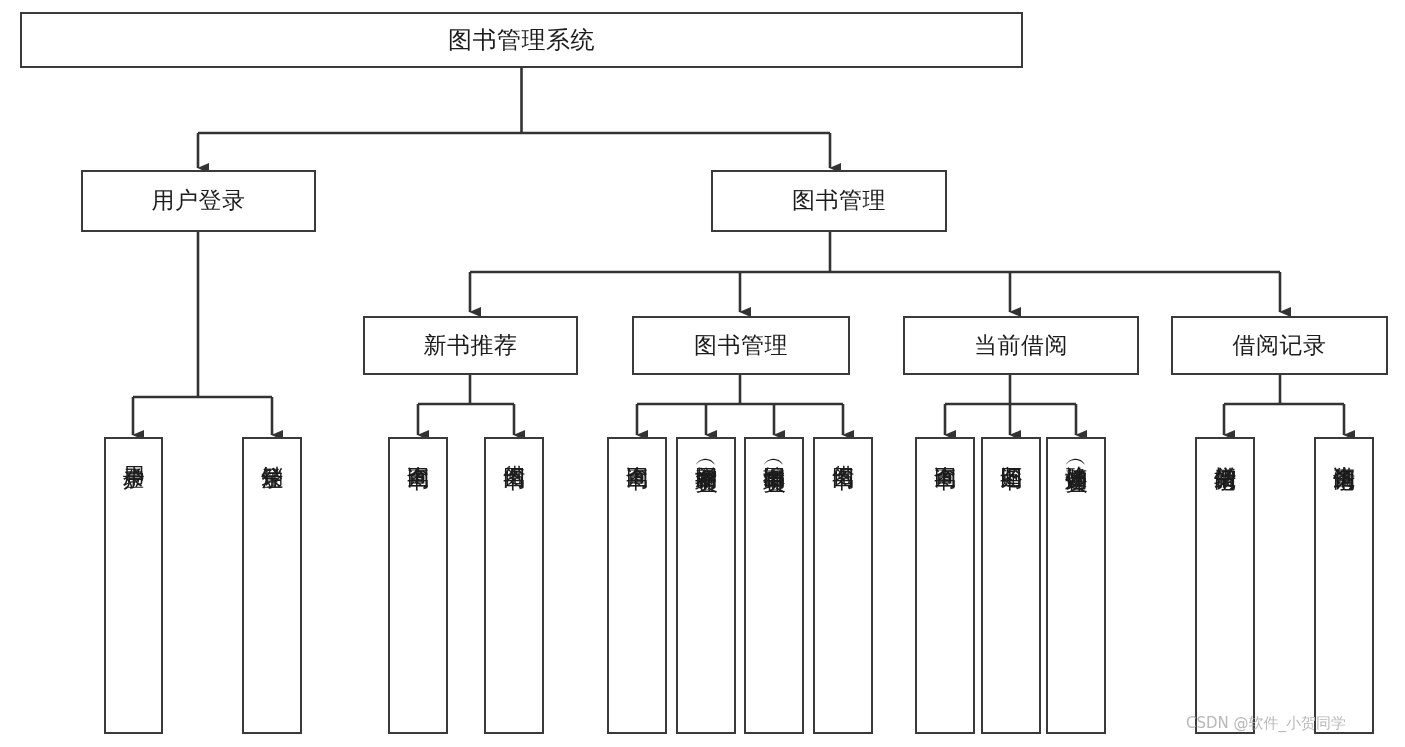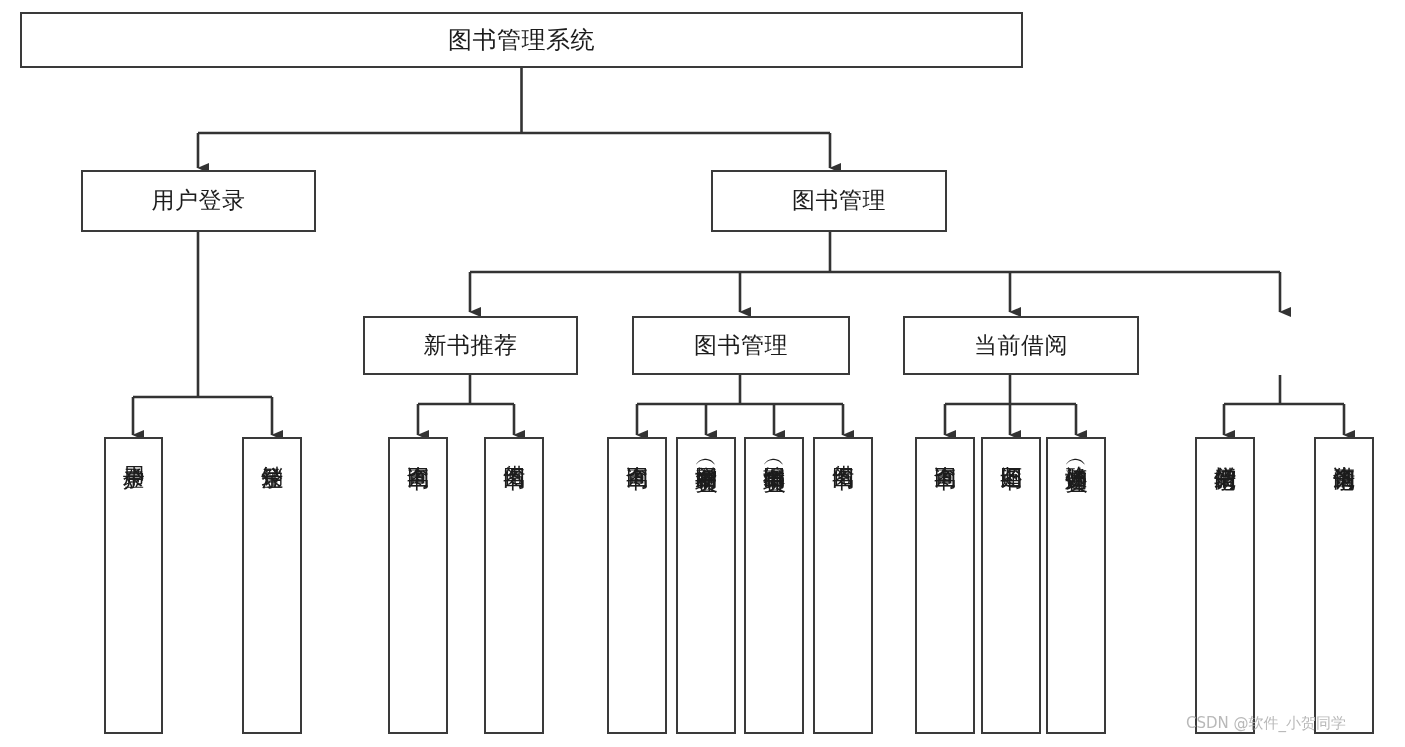--- a/index.html
+++ b/index.html
@@ -143,20 +143,23 @@
 
   <div class="node node-h" style="left:363px; top:316px; width:215px; height:59px;">
     <span class="node-label">新书推荐</span>
   </div>
   <div class="node node-h" style="left:632px; top:316px; width:218px; height:59px;">
     <span class="node-label">图书管理</span>
   </div>
   <div class="node node-h" style="left:903px; top:316px; width:236px; height:59px;">
     <span class="node-label">当前借阅</span>
   </div>
+  <div class="node node-h" style="left:1171px; top:316px; width:217px; height:59px;">
+    <span class="node-label">借阅记录</span>
+  </div>
 
   <div class="node node-v" style="left:104px; top:437px; width:59px; height:297px;">
     <span class="node-label">用户登录</span>
   </div>
   <div class="node node-v" style="left:242px; top:437px; width:60px; height:297px;">
     <span class="node-label">注销登录</span>
   </div>
 
   <div class="node node-v" style="left:388px; top:437px; width:60px; height:297px;">
     <span class="node-label">查询图书</span>

